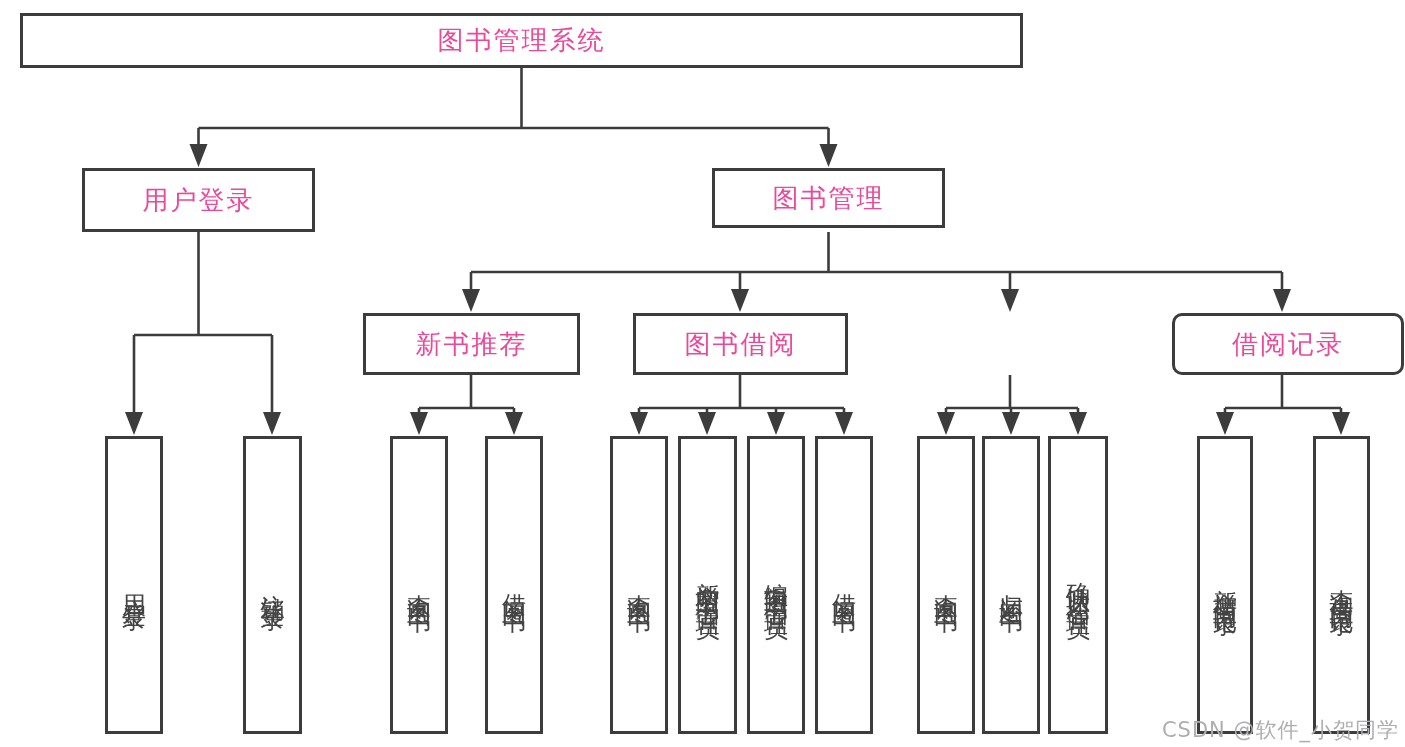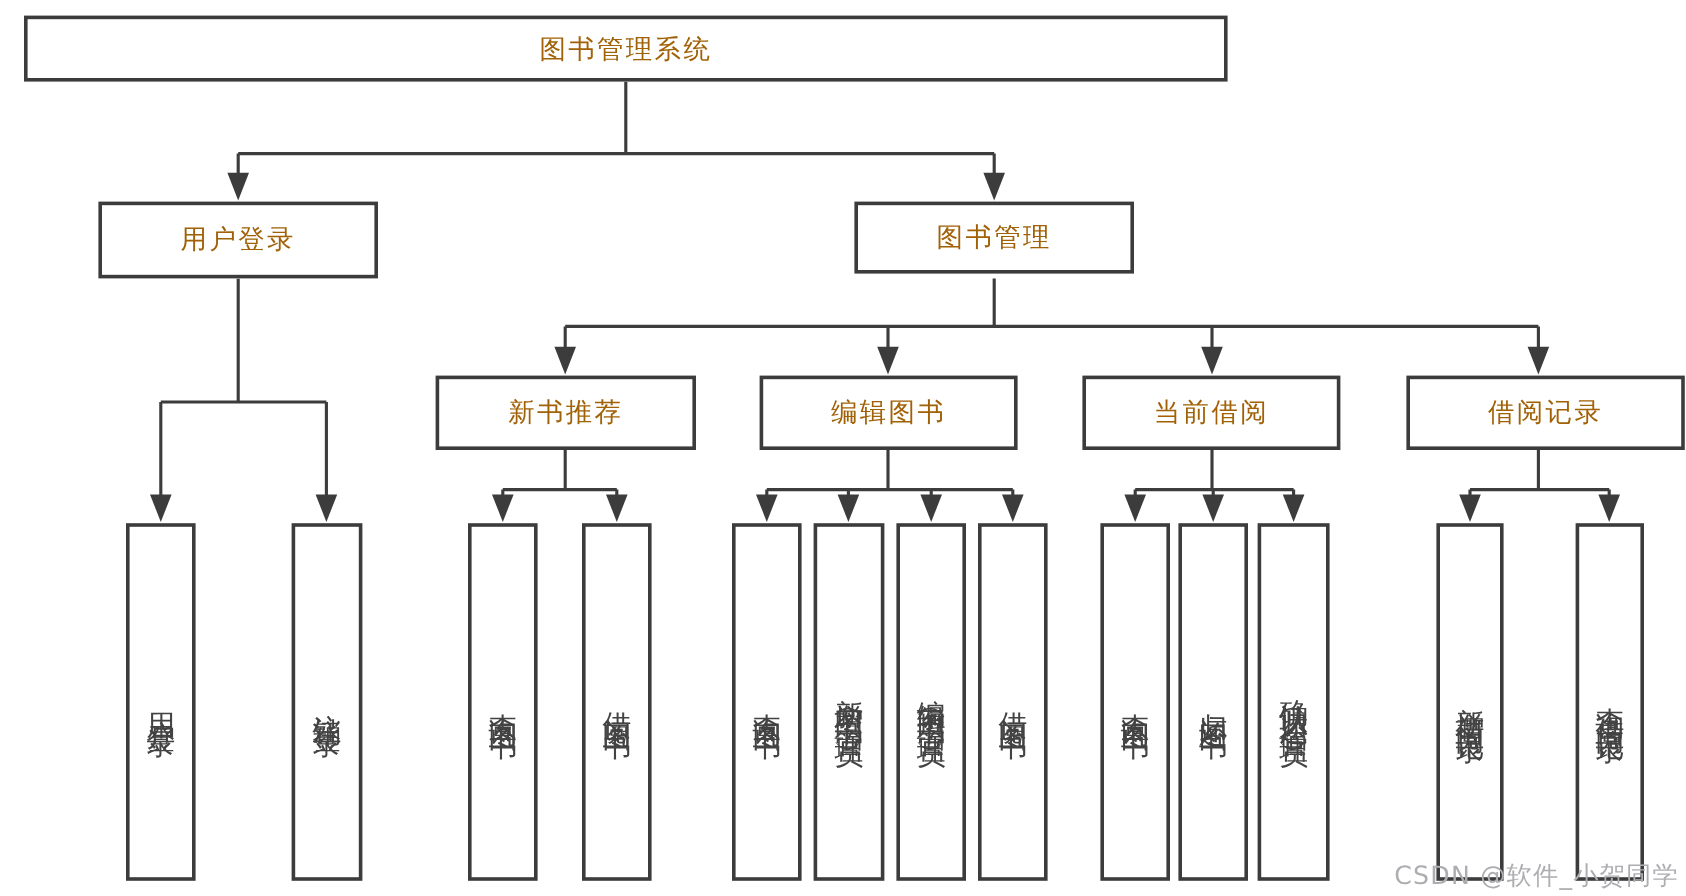--- a/index.html
+++ b/index.html
@@ -24,22 +24,22 @@
   }
   #edges polygon { fill: #3c3c3c; stroke: none; }
   .hbox {
     position: absolute;
     box-sizing: border-box;
     background: #ffffff;
     border: 3px solid #3c3c3c;
     display: flex;
     align-items: center;
     justify-content: center;
-    color: #a16207;
-    font-size: 22px;
+    color: #ec4899;
+    font-size: 26px;
     letter-spacing: 2px;
     white-space: nowrap;
     z-index: 2;
   }
   .vbox {
     position: absolute;
     box-sizing: border-box;
     background: #ffffff;
     border: 3px solid #3c3c3c;
     display: flex;
@@ -131,26 +131,23 @@
     <span>用户登录</span>
   </div>
   <div class="hbox" style="left:712px; top:168px; width:233px; height:60px;">
     <span>图书管理</span>
   </div>
 
   <div class="hbox" style="left:363px; top:313px; width:217px; height:62px;">
     <span>新书推荐</span>
   </div>
   <div class="hbox" style="left:633px; top:313px; width:215px; height:62px;">
-    <span>编辑图书</span>
+    <span>图书借阅</span>
   </div>
-  <div class="hbox" style="left:902px; top:313px; width:215px; height:62px;">
-    <span>当前借阅</span>
-  </div>
-  <div class="hbox" style="left:1172px; top:313px; width:232px; height:62px;">
+  <div class="hbox" style="left:1172px; top:313px; width:232px; height:62px;border-radius:10px;">
     <span>借阅记录</span>
   </div>
 
   <div class="vbox" style="left:105px; top:436px; width:58px; height:298px;">
     <span class="vtext">用户登录</span>
   </div>
   <div class="vbox" style="left:243px; top:436px; width:59px; height:298px;">
     <span class="vtext">注销登录</span>
   </div>
 

